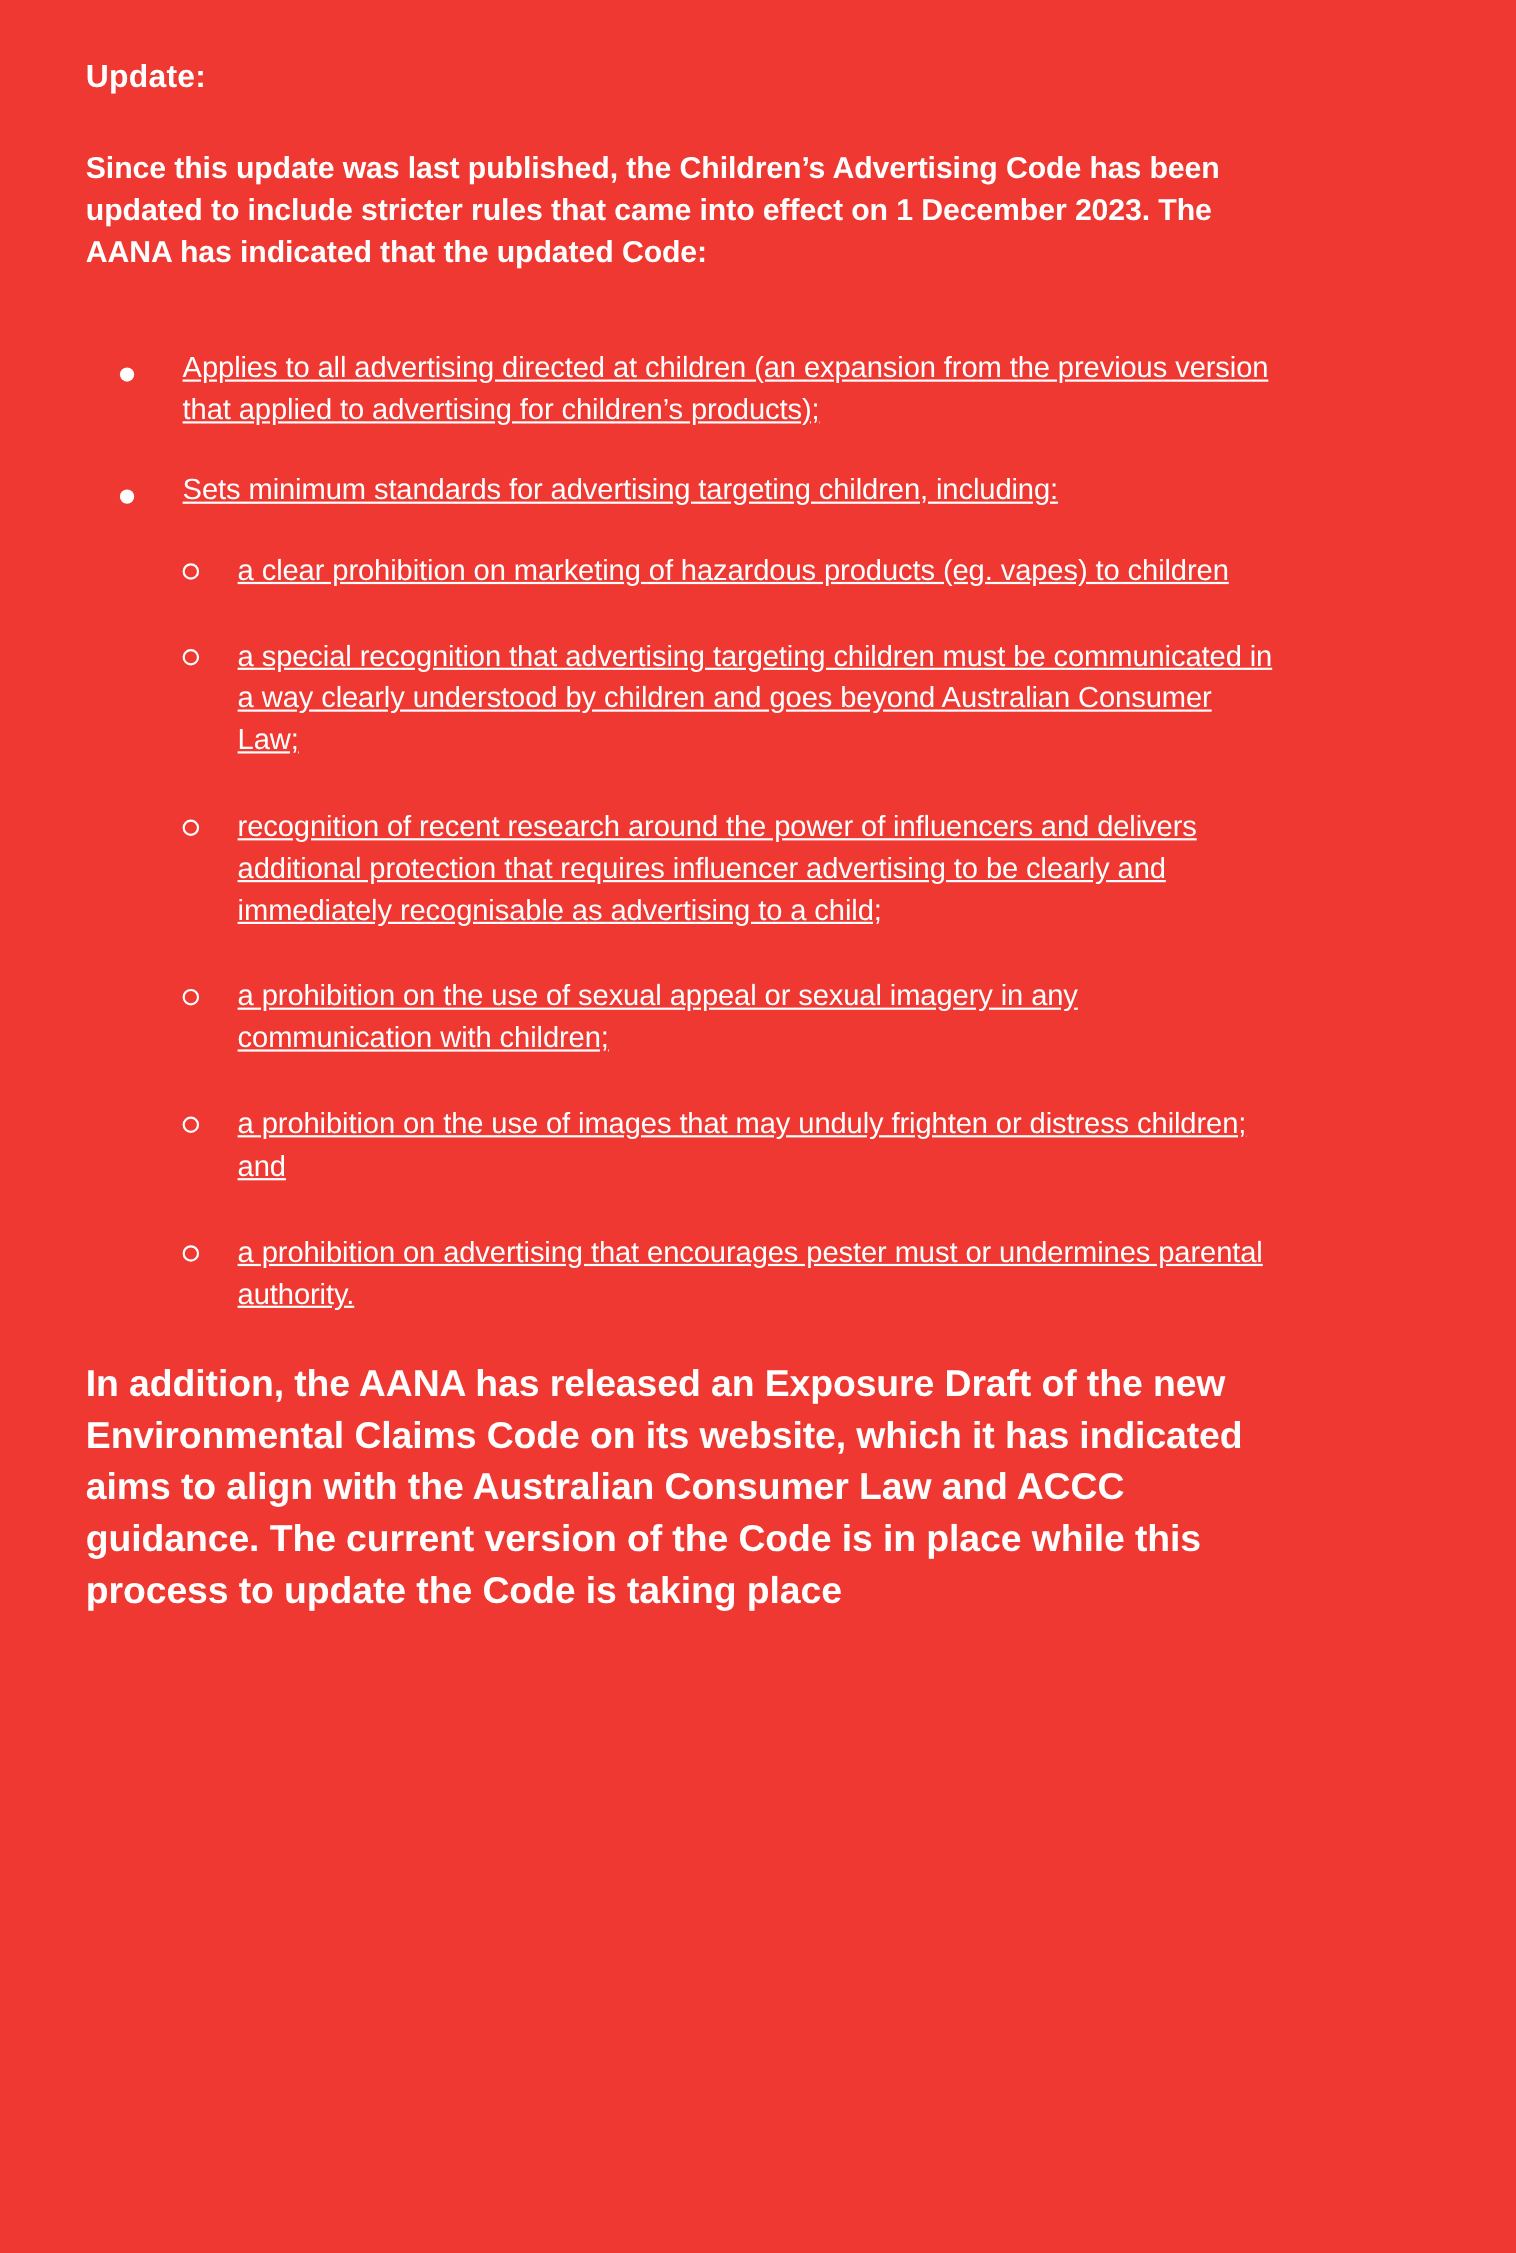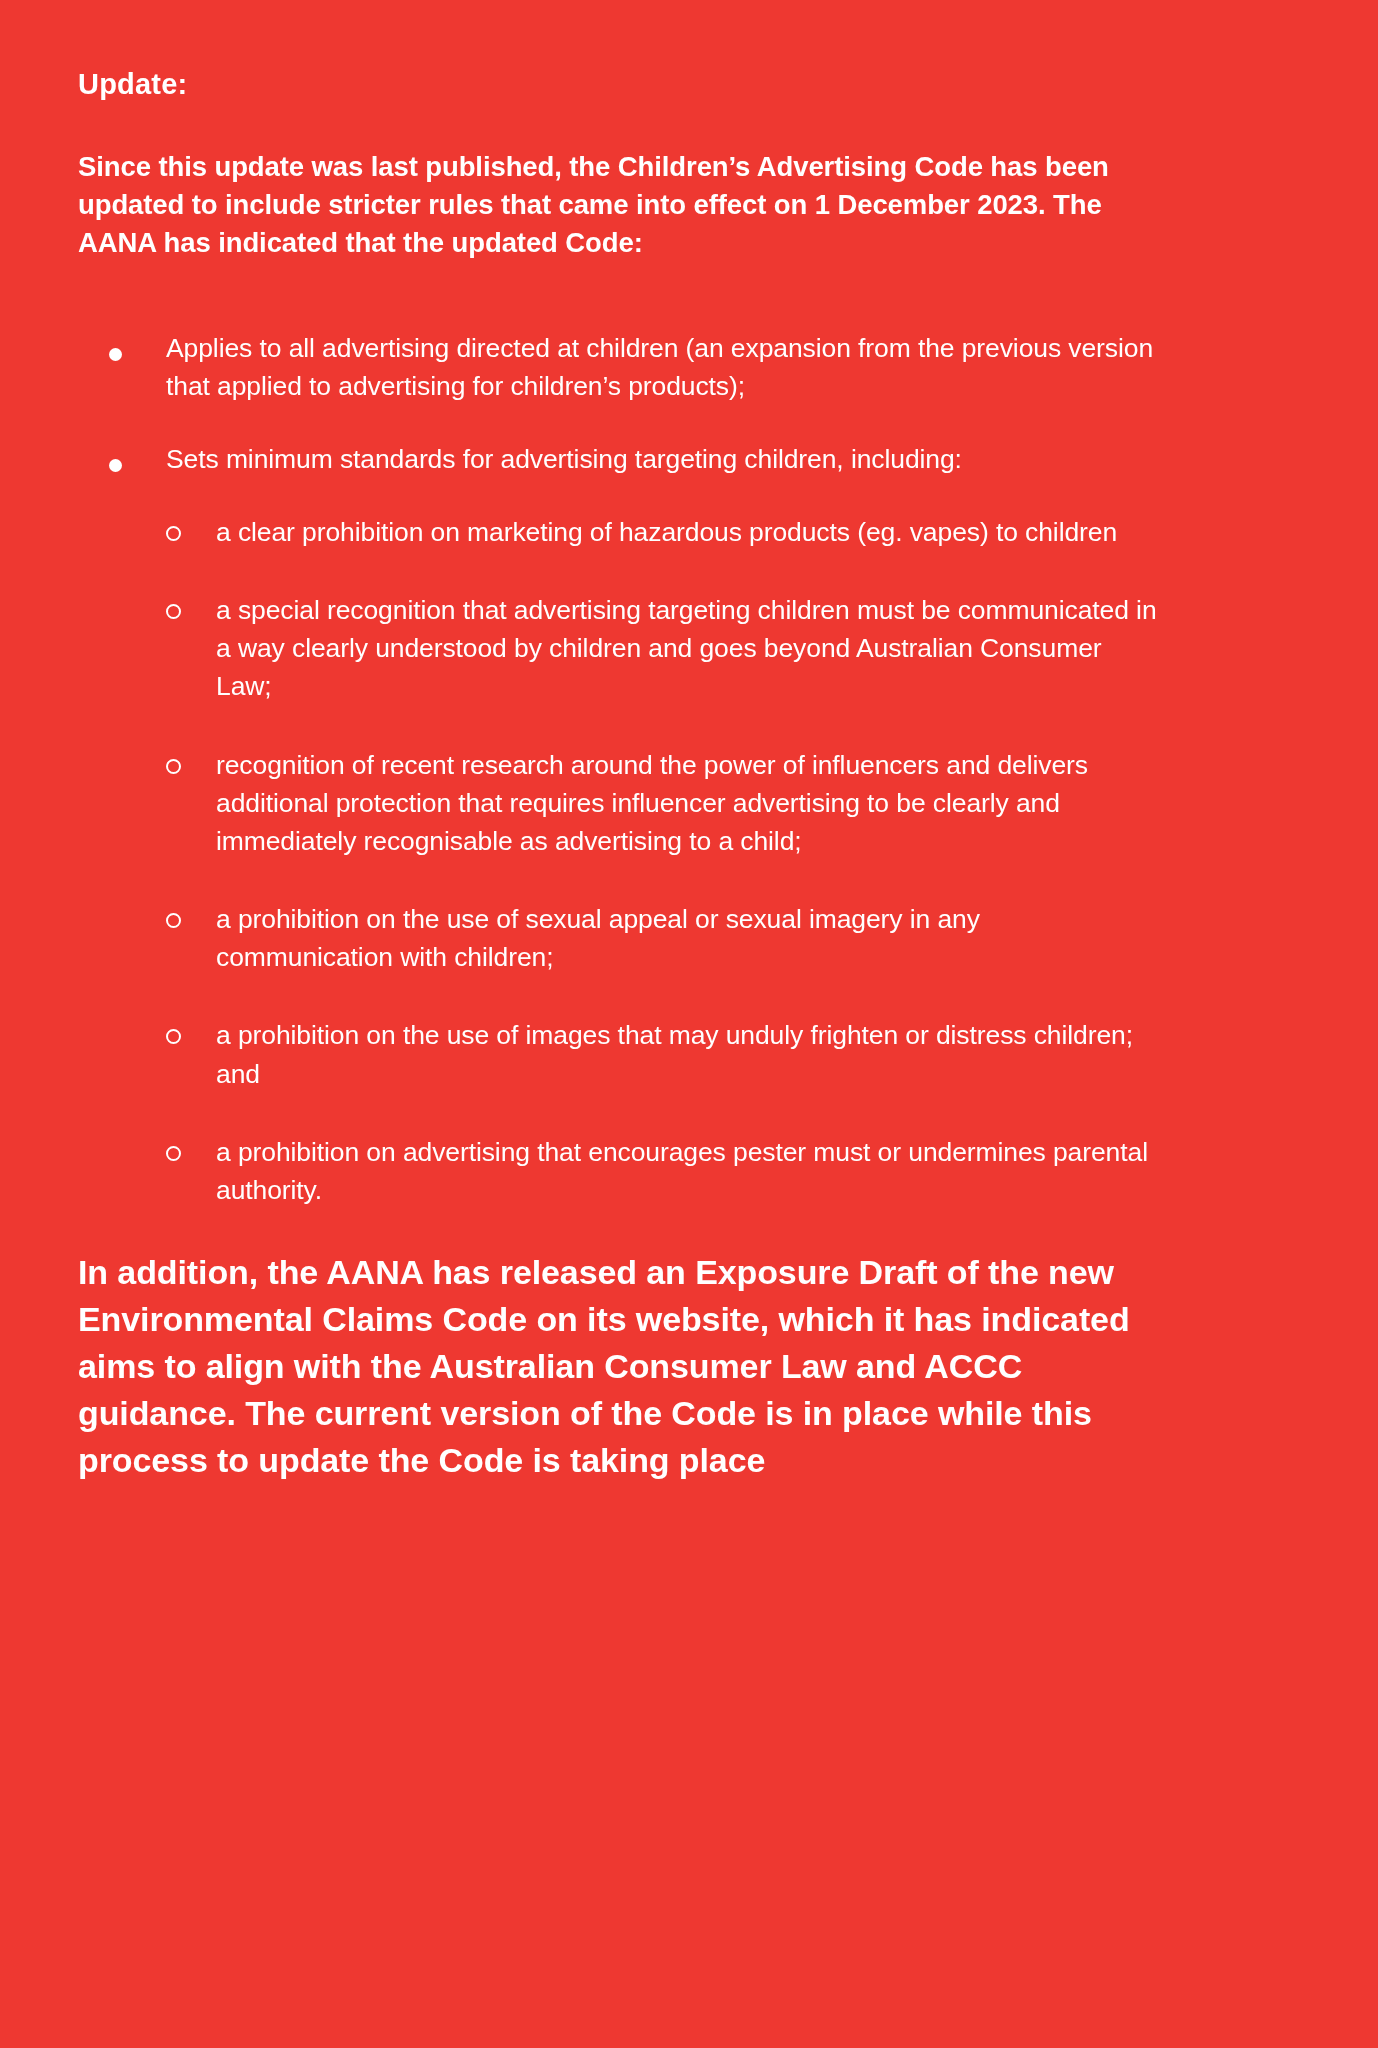--- a/index.html
+++ b/index.html
@@ -13,21 +13,21 @@
     font-family: "Liberation Sans", sans-serif;
     color: #ffffff;
     overflow: hidden;
   }
 
   .page {
     position: relative;
     width: 1238px;
     height: 2048px;
     box-sizing: border-box;
-    padding: 66px 78px 0 78px;
+    padding: 52px 78px 0 78px;
   }
 
   .heading {
     font-size: 29px;
     font-weight: 700;
     letter-spacing: 0.2px;
     line-height: 1.25;
     margin: 0 0 46px 0;
   }
 
@@ -38,20 +38,21 @@
     letter-spacing: -0.1px;
     margin: 0 0 68px 0;
     max-width: 1240px;
   }
 
   
   .l1-list {
     list-style: none;
     margin: 0;
     padding: 0;
+    text-decoration: underline;
   }
   .l1-item {
     position: relative;
     padding-left: 88px;
     font-size: 26.5px;
     font-weight: 400;
     line-height: 1.42;
     letter-spacing: -0.1px;
     margin-bottom: 36px;
     max-width: 1180px;

